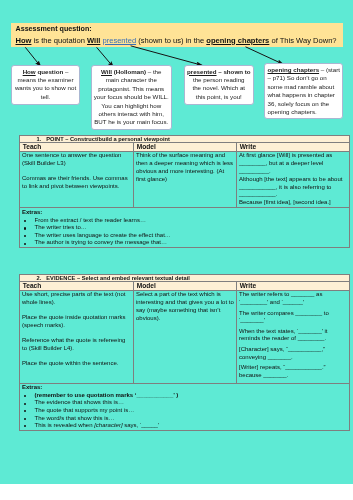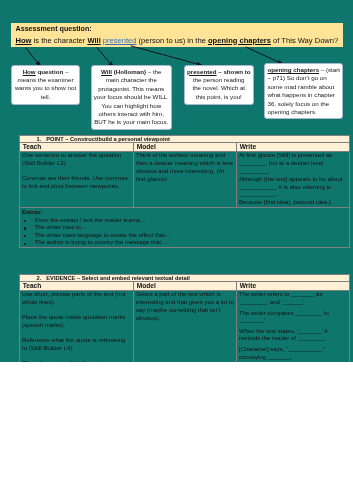--- a/index.html
+++ b/index.html
@@ -1,17 +1,17 @@
 <!DOCTYPE html>
 <html><head>
 <meta charset="utf-8">
 <style>
   html,body{margin:0;padding:0;}
   body{width:353px;height:500px;background:#ffffff;font-family:"Liberation Sans",sans-serif;}
-  .page{position:relative;width:353px;height:362px;overflow:hidden;background:#0f766e;}
+  .page{position:relative;width:353px;height:484px;overflow:hidden;background:#5eead4;}
 
   
   .qbox{position:absolute;left:10.5px;top:22.5px;width:332px;height:24.5px;background:#ffe396;
         padding:1.5px 4px 0 5px;box-sizing:border-box;color:#111;}
   .qbox .l1{font-size:7.15px;font-weight:bold;line-height:10.5px;}
   .qbox .l2{font-size:7.57px;line-height:11px;white-space:nowrap;}
   .b{font-weight:bold;}
   .u{text-decoration:underline;text-align:center;}
   .blue{color:#3b6fb6;}
 
@@ -41,21 +41,21 @@
   td.nogap p{margin-bottom:0;}
   td.smallgap p{margin-bottom:2.55px;}
 </style>
 </head>
 <body>
 
 <div class="page">
 
   <div class="qbox">
     <div class="l1"><span>Assessment question:</span></div>
-    <div class="l2"><span class="b u">How</span><span> is the character </span><span class="b u">Will</span> <span class="blue u">presented</span><span> (person to us) in the </span><span class="b u">opening chapters</span><span> of This Way Down?</span></div>
+    <div class="l2"><span class="b u">How</span><span> is the quotation </span><span class="b u">Will</span> <span class="blue u">presented</span><span> (shown to us) in the </span><span class="b u">opening chapters</span><span> of This Way Down?</span></div>
   </div>
 
   <svg class="arrows" viewBox="0 0 353 500">
     <defs>
       <marker id="ah" markerWidth="9" markerHeight="9" refX="6.8" refY="2.3" orient="auto" markerUnits="userSpaceOnUse">
         <path d="M0,0 L7,2.3 L0,4.6 L1.3,2.3 z" fill="#141414"></path>
       </marker>
     </defs>
     <line x1="25.3" y1="47.3" x2="41.2" y2="67.1" stroke="#141414" stroke-width="1" marker-end="url(#ah)"></line>
     <line x1="96.6" y1="47.3" x2="113.9" y2="67.7" stroke="#141414" stroke-width="1" marker-end="url(#ah)"></line>

